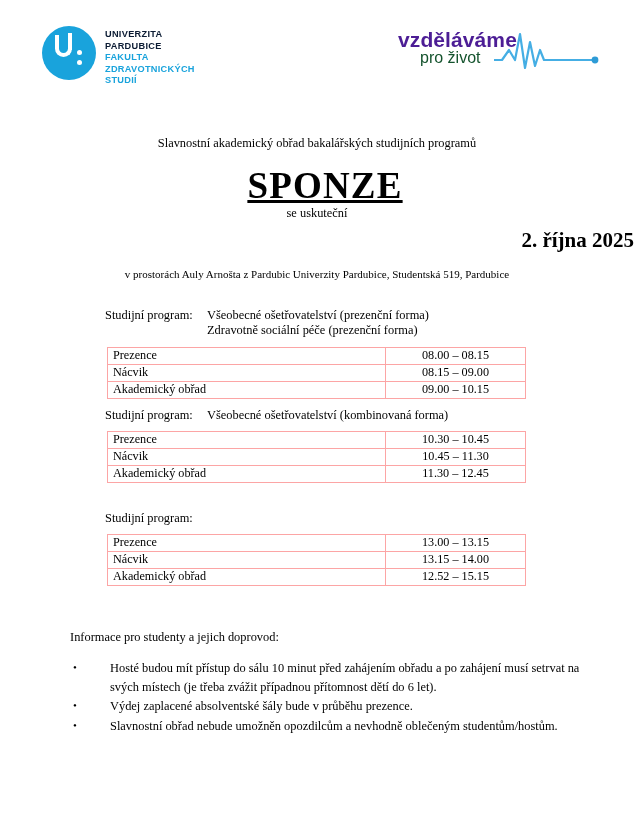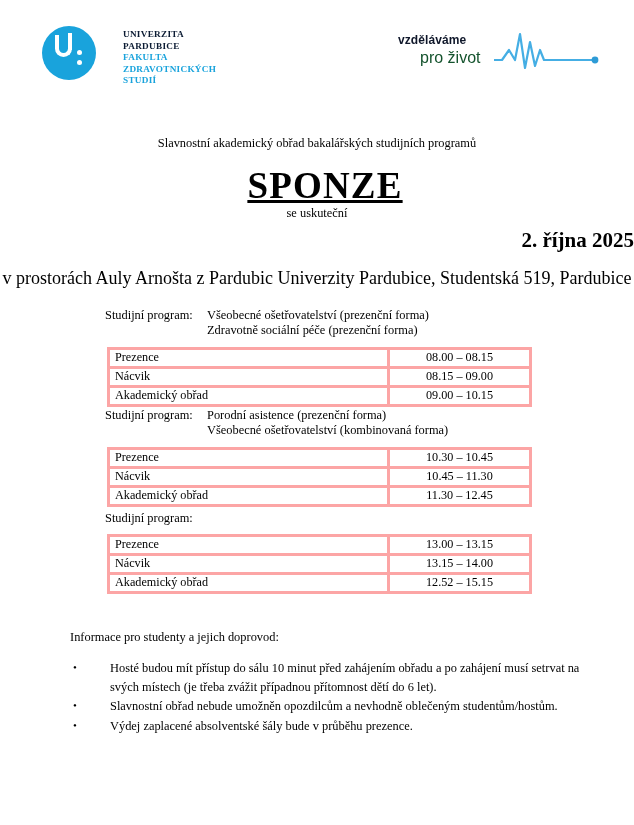--- a/index.html
+++ b/index.html
@@ -69,23 +69,23 @@
     left: 35px;
     width: 5px;
     height: 5px;
     border-radius: 50%;
     background: #ffffff;
   }
   .logo-dot.d1 { top: 24px; }
   .logo-dot.d2 { top: 34px; }
 
   .logo-uni-text {
-    margin-left: 27px;
+    margin-left: 9px;
     margin-top: 3px;
-    font-family: Liberation Serif, serif;
+    font-family: Liberation Sans, sans-serif;
     font-weight: bold;
     font-size: 9.2px;
     line-height: 11.6px;
     letter-spacing: 0.3px;
   }
   .logo-uni-text .dark { color: #0B1B33; }
   .logo-uni-text .blue { color: #19A3DC; }
 
   .logo-vzd {
     position: absolute;
@@ -96,23 +96,23 @@
   }
   .vzd-words {
     position: absolute;
     left: 0;
     top: 4px;
     font-family: "Liberation Sans", "DejaVu Sans", sans-serif;
     text-align: left;
     line-height: 20px;
   }
   .vzd-line1 {
-    font-size: 12px;
+    font-size: 21px;
     font-weight: bold;
-    color: #0f172a;
+    color: #4c1d95;
     letter-spacing: 0.1px;
   }
   .vzd-line2 {
     font-size: 16px;
     color: #14532d;
     margin-left: 22px;
     margin-top: -2px;
   }
   .vzd-ekg {
     position: absolute;
@@ -160,21 +160,21 @@
     text-align: right;
     font-size: 21px;
     font-weight: bold;
   }
   .venue-line {
     position: absolute;
     top: 268px;
     left: 0;
     width: 634px;
     text-align: center;
-    font-size: 18px;
+    font-size: 11px;
   }
 
   
   .program-block { position: absolute; left: 0; width: 634px; }
   .program-block.b0 { top: 308px; }
   .program-block.b1 { top: 408px; }
   .program-block.b2 { top: 511px; }
 
   .prog-head {
     display: flex;
@@ -188,21 +188,21 @@
 
   table.sched {
     border-collapse: collapse;
     margin-left: 107px;
     margin-top: 8px;
     width: 411px;
     table-layout: fixed;
     font-size: 12.2px;
   }
   table.sched td {
-    border: 3px solid #fca5a5;
+    border: 1px solid #fca5a5;
     height: 14.5px;
     padding: 0 0 1px 0;
     vertical-align: middle;
   }
   table.sched td.name {
     width: 272px;
     padding-left: 5px;
   }
   table.sched td.time {
     width: 139px;
@@ -303,21 +303,20 @@
           <td class="time">09.00 – 10.15</td>
         </tr>
       </tbody>
     </table>
   </div>
 
   <div class="program-block b1">
     <div class="prog-head">
       <div class="prog-label">Studijní program:</div>
       <div class="prog-names">
-        <div>Porodní asistence (prezenční forma)</div>
         <div>Všeobecné ošetřovatelství (kombinovaná forma)</div>
       </div>
     </div>
     <table class="sched">
       <tbody>
         <tr>
           <td class="name">Prezence</td>
           <td class="time">10.30 – 10.45</td>
         </tr>
         <tr>
@@ -351,18 +350,18 @@
           <td class="time">12.52 – 15.15</td>
         </tr>
       </tbody>
     </table>
   </div>
 
   <div class="notes">
     <div class="notes-title">Informace pro studenty a jejich doprovod:</div>
     <ul>
       <li>Hosté budou mít přístup do sálu 10 minut před zahájením obřadu a po zahájení musí setrvat na svých místech (je třeba zvážit případnou přítomnost dětí do 6 let).</li>
+      <li>Výdej zaplacené absolventské šály bude v průběhu prezence.</li>
       <li>Slavnostní obřad nebude umožněn opozdilcům a nevhodně oblečeným studentům/hostům.</li>
-      <li>Výdej zaplacené absolventské šály bude v průběhu prezence.</li>
     </ul>
   </div>
 
 </div>
 
 </body></html>

